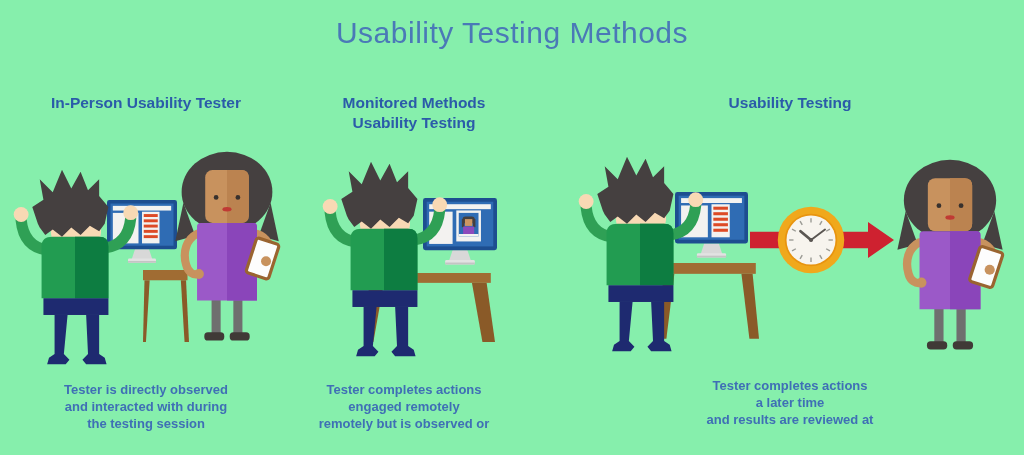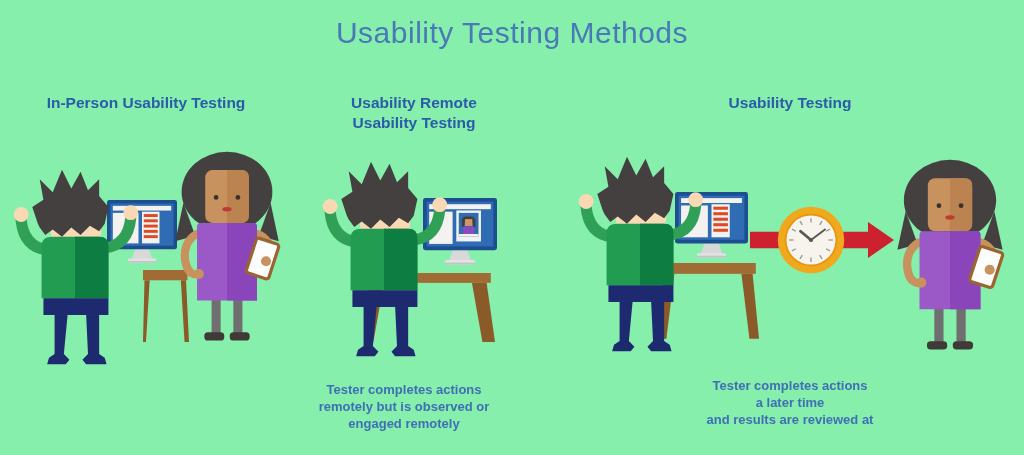--- a/index.html
+++ b/index.html
@@ -27,24 +27,24 @@
   .defs-holder{position:absolute;width:0;height:0;overflow:hidden;}
 </style>
 </head>
 <body>
 
 <div id="stage">
 
   <div class="page-title">Usability Testing Methods</div>
 
   <div class="panel-heading" id="heading-1">
-    <span>In-Person Usability Testing</span>
+    <span>In-Person Usability Tester</span>
   </div>
   <div class="panel-heading" id="heading-2">
-    <span>Usability Remote</span>
+    <span>Monitored Methods</span>
     <span>Usability Testing</span>
   </div>
   <div class="panel-heading" id="heading-3">
     <span>Usability Testing</span>
   </div>
 
   <svg class="defs-holder" aria-hidden="true">
     <defs>
 
       <symbol id="sym-man" viewBox="0 0 140 215" preserveAspectRatio="none">
@@ -186,24 +186,29 @@
   <svg class="scene" id="scene-3" viewBox="0 0 455 230" width="455" height="230">
     <use href="#sym-desk" x="100" y="123" width="99" height="78"></use>
     <use href="#sym-monitor-checklist" x="115" y="52" width="73" height="71"></use>
     <use href="#sym-man" x="15" y="15" width="130" height="200"></use>
     <use href="#sym-arrow" x="190" y="82" width="60" height="36"></use>
     <use href="#sym-arrow" x="274" y="82" width="60" height="36"></use>
     <use href="#sym-clock" x="216" y="65" width="70" height="70"></use>
     <use href="#sym-woman" x="330" y="18" width="120" height="197"></use>
   </svg>
 
+  <div class="panel-caption" id="caption-1">
+    <span>Tester is directly observed</span>
+    <span>and interacted with during</span>
+    <span>the testing session</span>
+  </div>
   <div class="panel-caption" id="caption-2">
     <span>Tester completes actions</span>
+    <span>engaged remotely</span>
     <span>remotely but is observed or</span>
-    <span>engaged remotely</span>
   </div>
   <div class="panel-caption" id="caption-3">
     <span>Tester completes actions</span>
     <span>a later time</span>
     <span>and results are reviewed at</span>
   </div>
 
 </div>
 
 </body></html>

